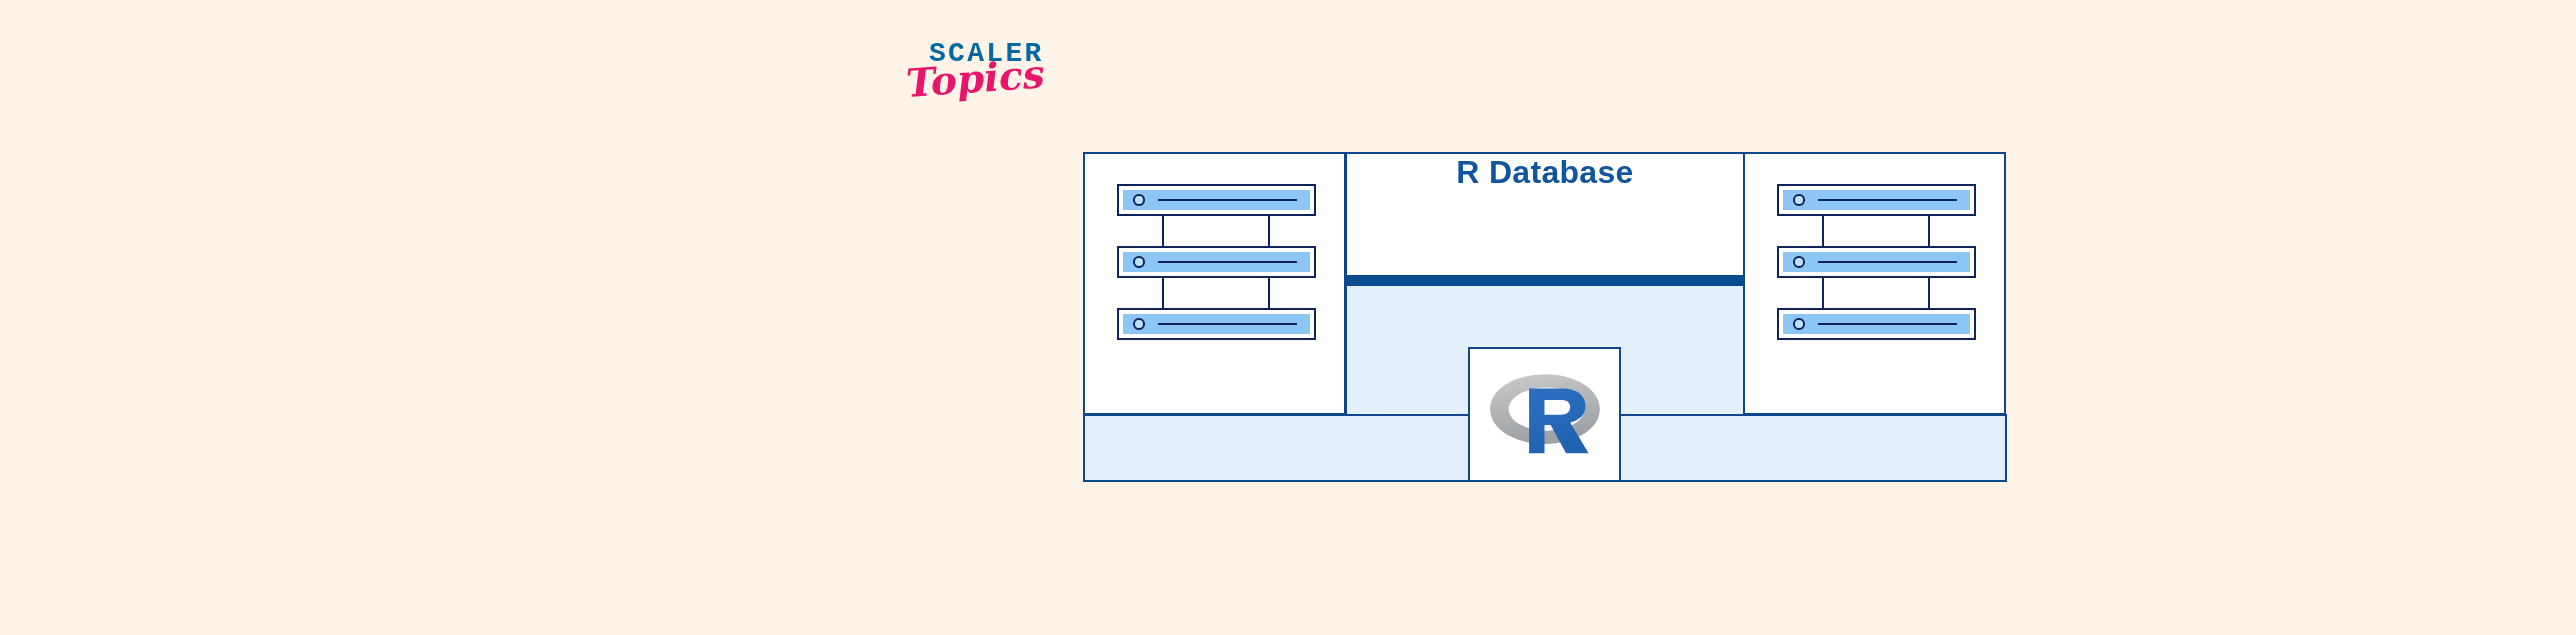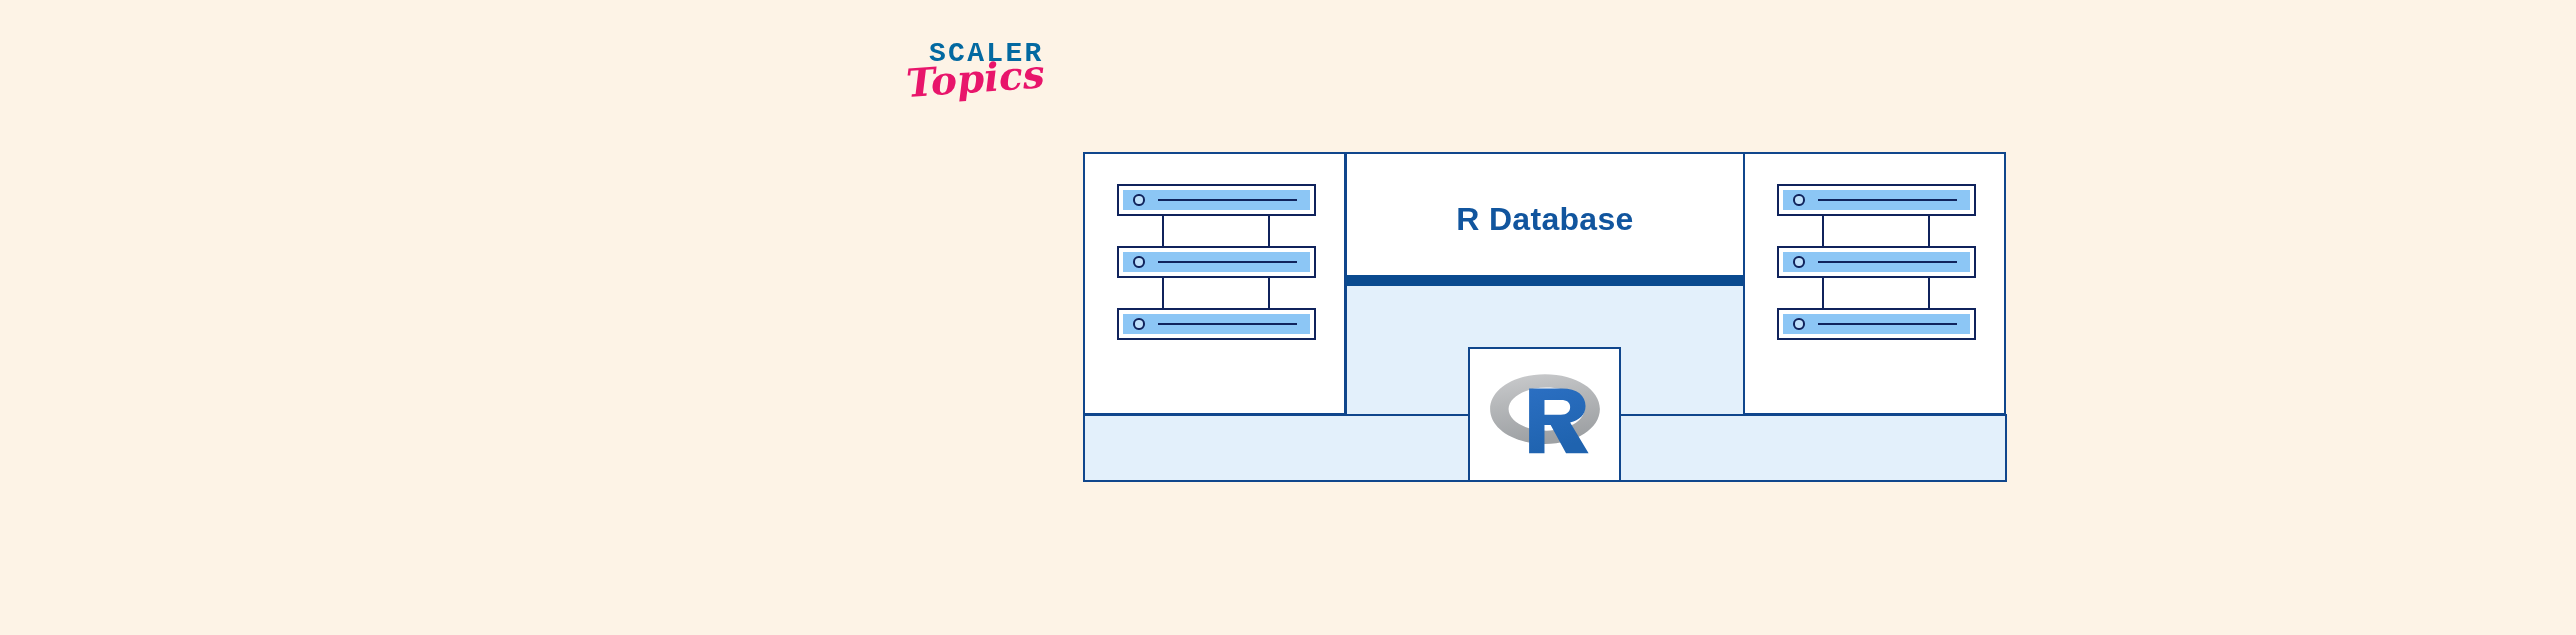--- a/index.html
+++ b/index.html
@@ -129,21 +129,20 @@
   #center-panel {
     position: absolute;
     left: 262px;
     top: 0px;
     width: 400px;
     height: 134px;
     background: #FFFFFF;
     border: 2.6px solid #10468C;
     box-sizing: border-box;
     display: flex;
-    align-items: center;
     justify-content: center;
   }
   #panel-title {
     font-family: "Liberation Sans", sans-serif;
     font-weight: 700;
     font-size: 32px;
     color: #11559E;
     letter-spacing: 0.3px;
     white-space: nowrap;
   }

